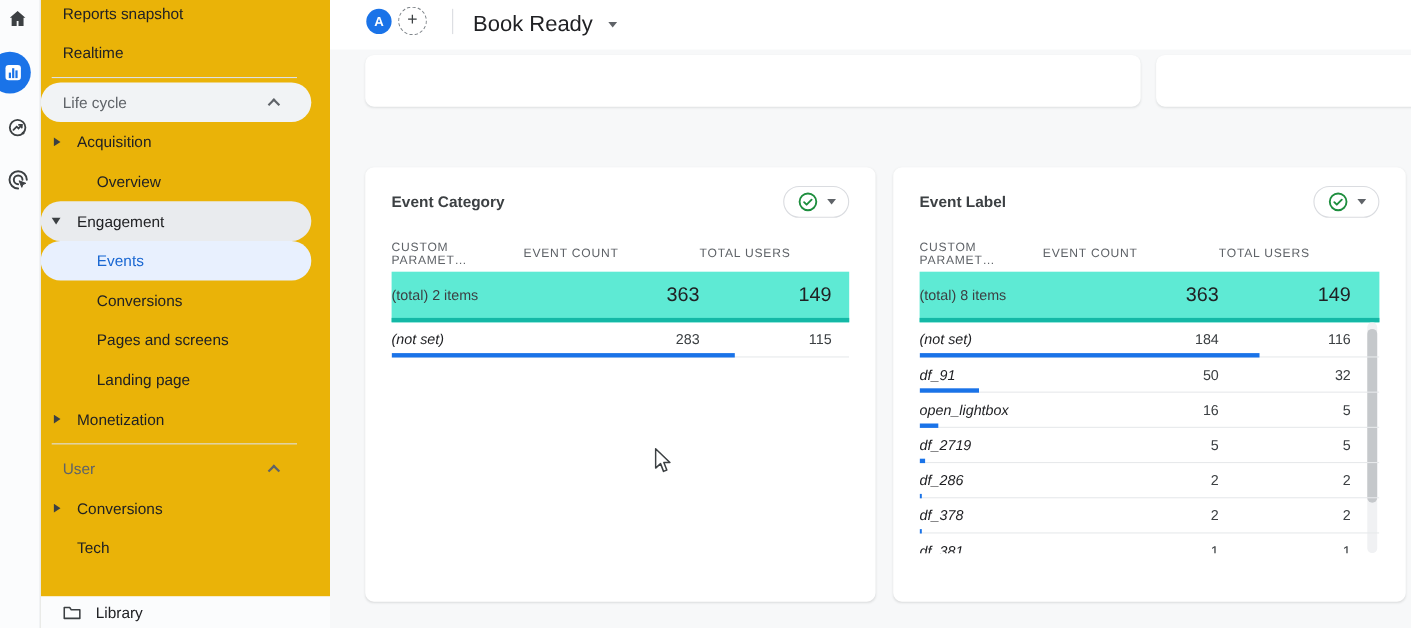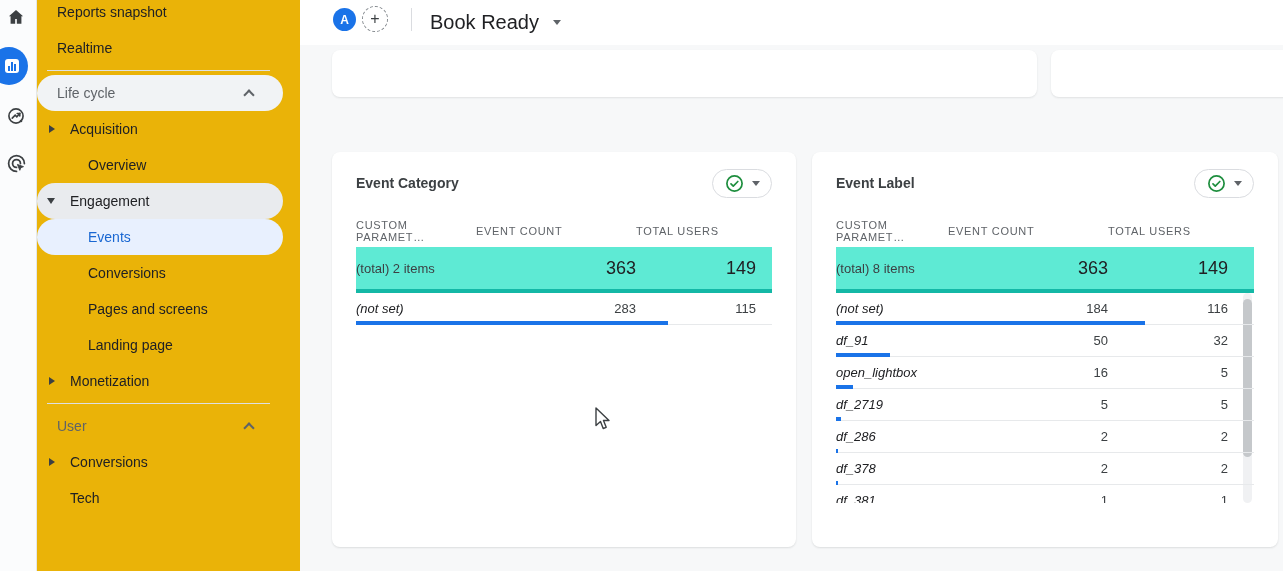--- a/index.html
+++ b/index.html
@@ -155,20 +155,26 @@
           <span class="chev-up"></span>
         </div>
         <div class="side-item lvl1">
           <span class="tri-right"></span>
           <span class="label">Conversions</span>
         </div>
         <div class="side-item lvl1">
           <span class="label">Tech</span>
         </div>
       </div>
+    <div class="side-footer">
+      <svg width="17" height="15" viewBox="0 0 24 20" fill="none" stroke="#3c4043" stroke-width="2">
+          <path d="M2 4h7l2 3h11v11H2z" stroke-linejoin="round"></path>
+        </svg>
+      <span class="label">Library</span>
+    </div>
   </aside>
 
   <div class="main">
     <header class="topbar">
       <span class="avatar">A</span>
       <span class="plus-btn">+</span>
       <span class="topbar-divider"></span>
       <span class="property-picker">
         <span class="property-name">Book Ready</span>
         <span class="caret-down"></span>

